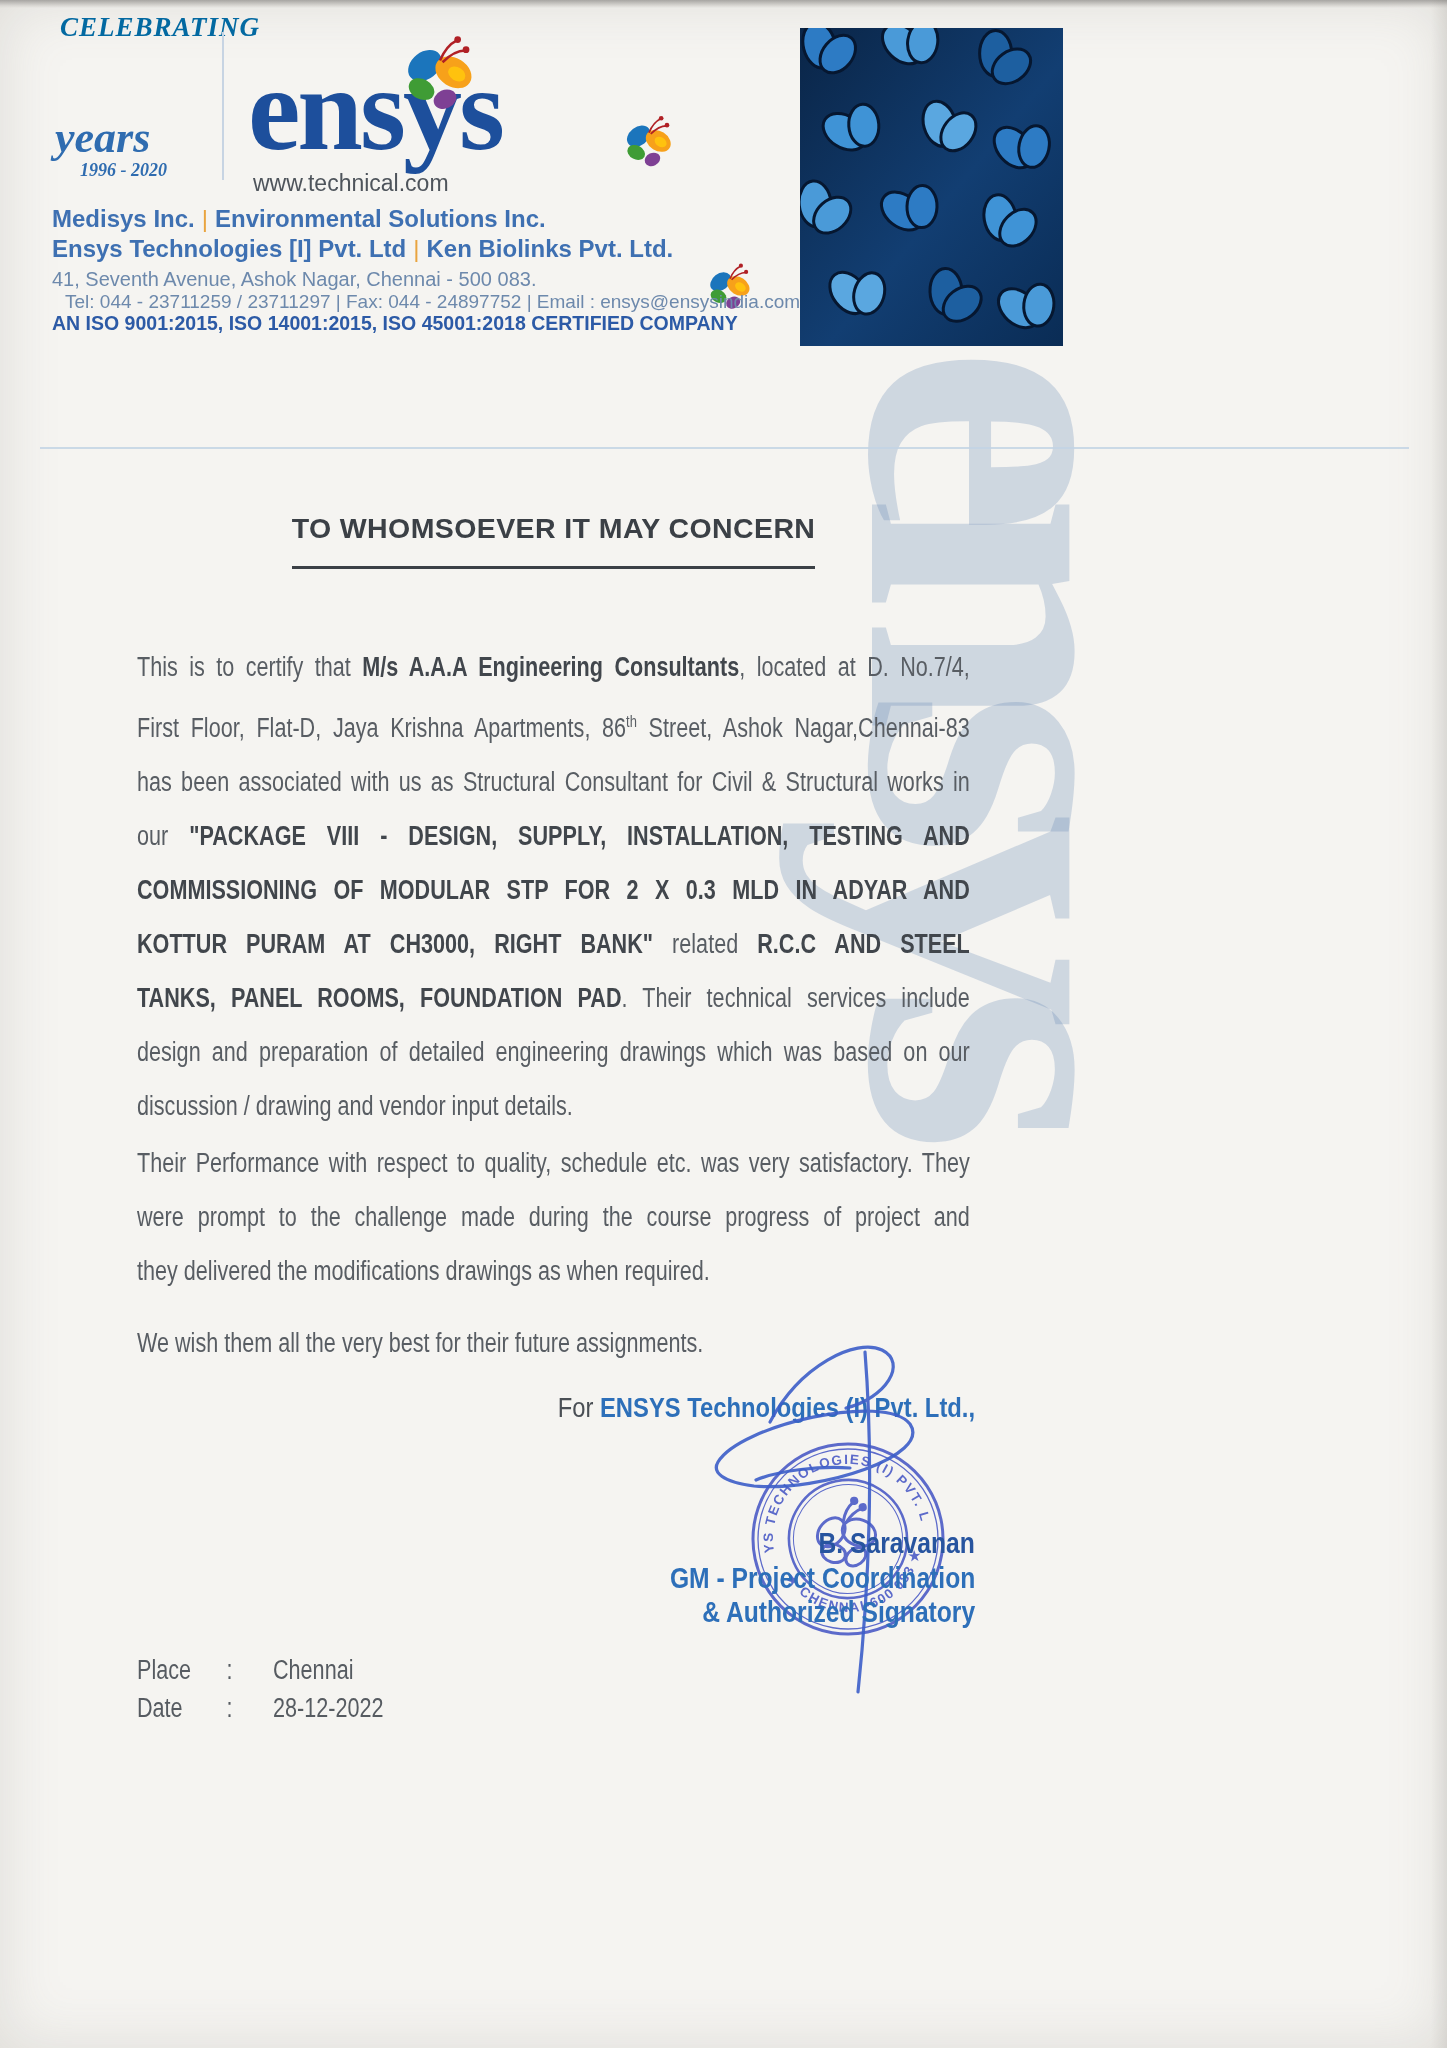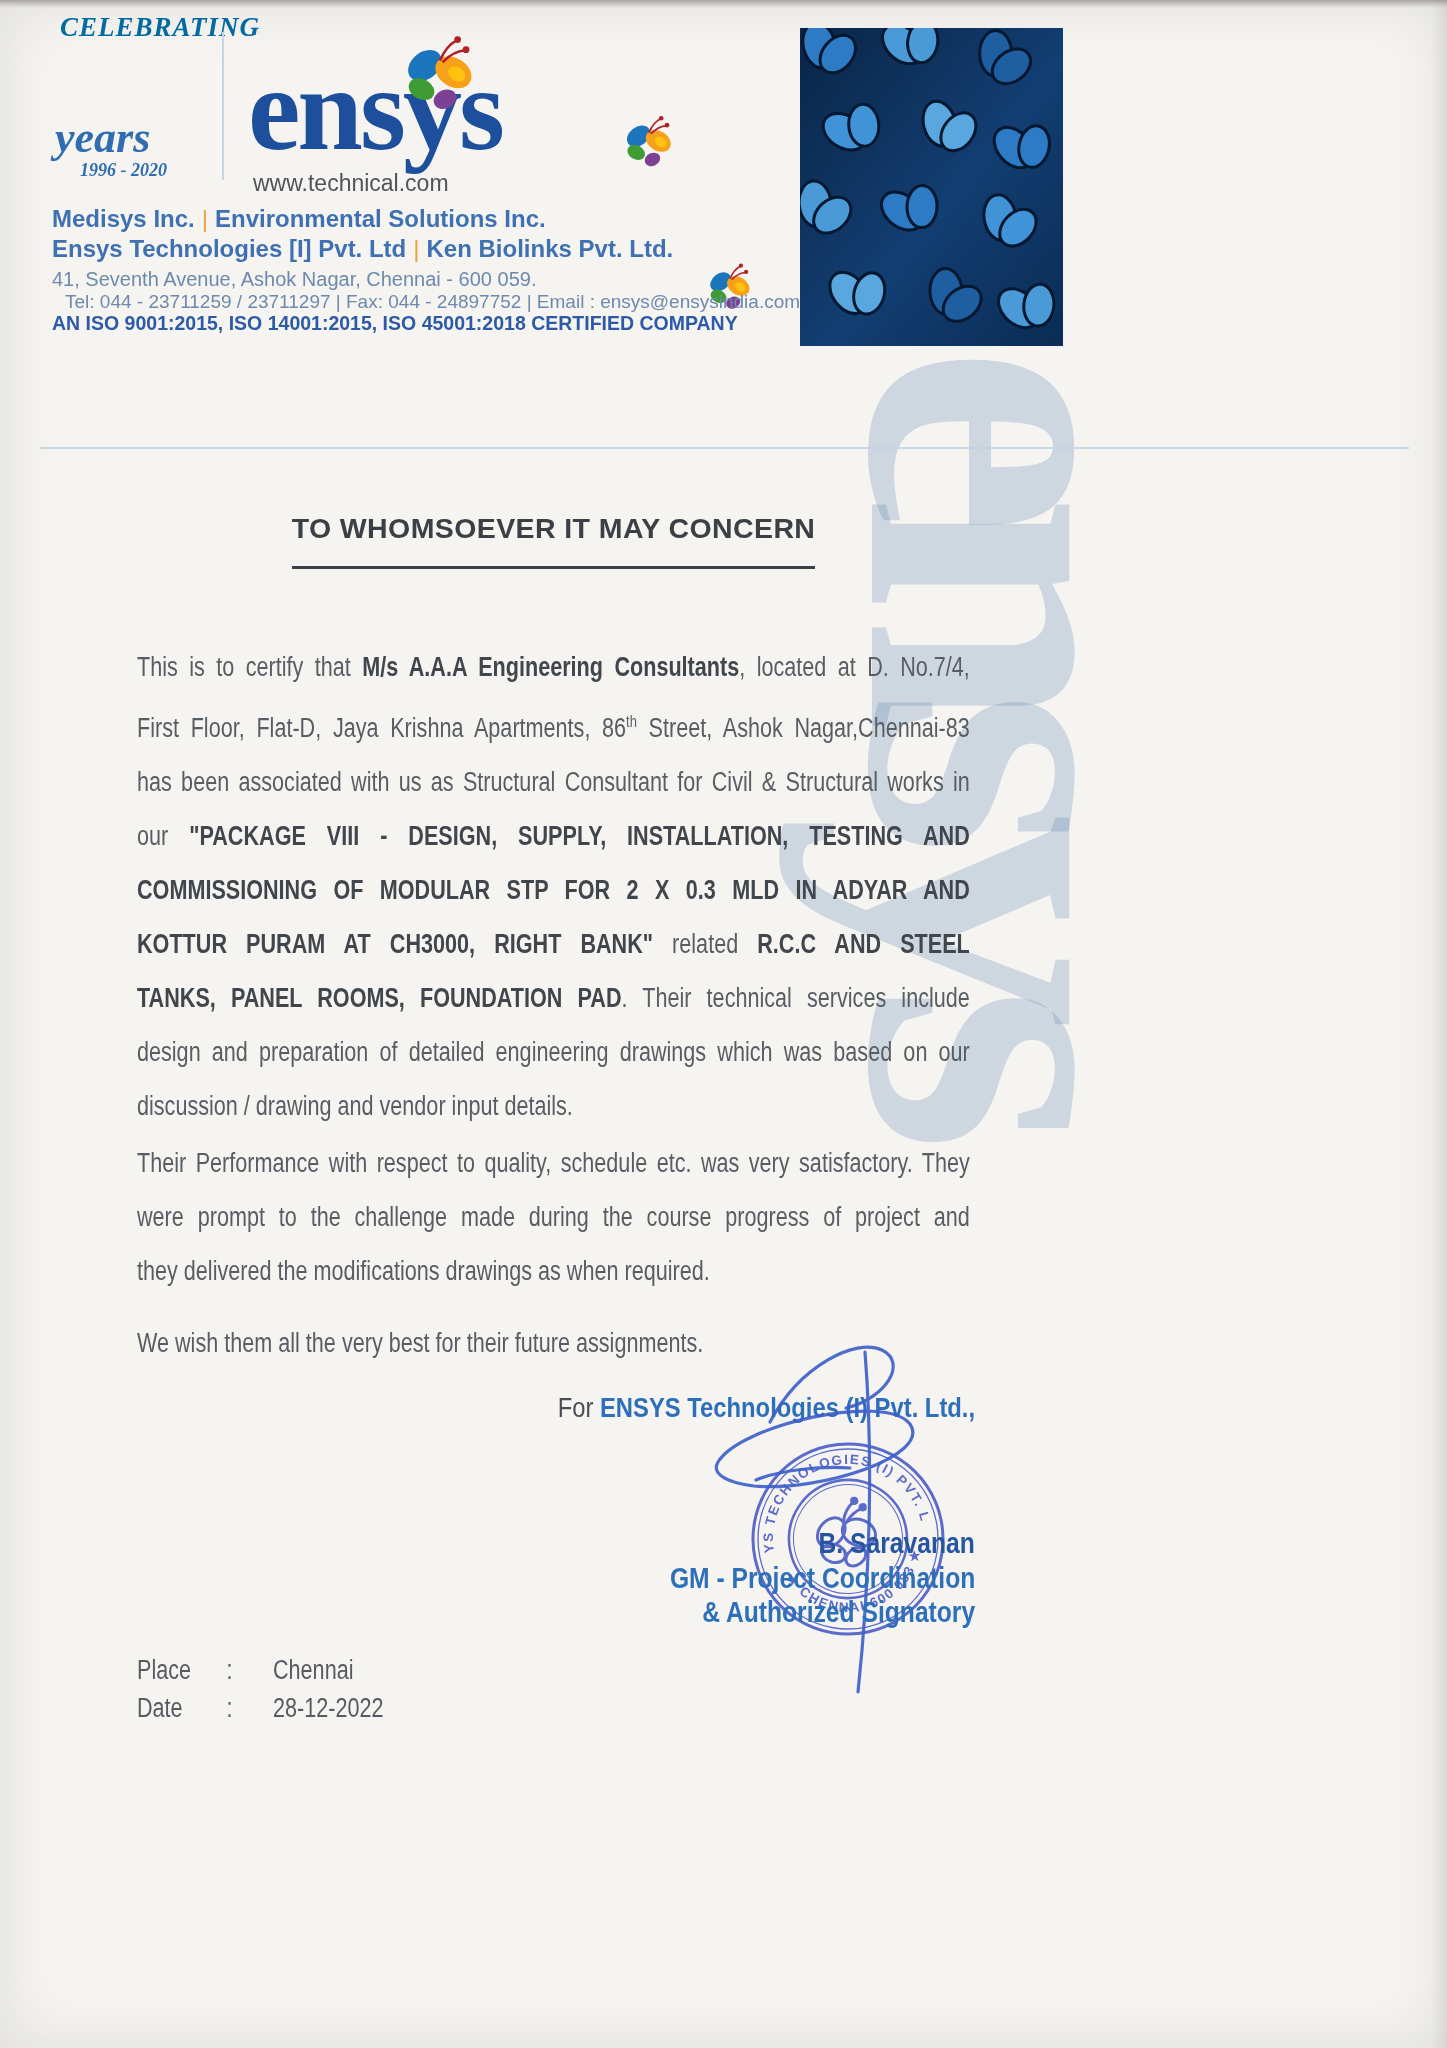--- a/index.html
+++ b/index.html
@@ -115,21 +115,21 @@
       <use href="#bf-sym"></use>
     </svg>
   <svg class="bf" style="left:704px;top:258px" width="52" height="58" viewBox="0 0 100 100">
       <use href="#bf-sym"></use>
     </svg>
 
   <div class="companies">
     <div><span>Medisys Inc.</span><span class="sep">|</span><span>Environmental Solutions Inc.</span></div>
     <div><span>Ensys Technologies [I] Pvt. Ltd</span><span class="sep">|</span><span>Ken Biolinks Pvt. Ltd.</span></div>
   </div>
-  <div class="addr">41, Seventh Avenue, Ashok Nagar, Chennai - 600 059.</div>
+  <div class="addr">41, Seventh Avenue, Ashok Nagar, Chennai - 500 083.</div>
   <div class="contact">Tel: 044 - 23711259 / 23711297 | Fax: 044 - 24897752 | Email : ensys@ensysindia.com</div>
   <div class="iso">AN ISO 9001:2015, ISO 14001:2015, ISO 45001:2018 CERTIFIED COMPANY</div>
 
   <svg class="photo" viewBox="0 0 263 318">
     <defs>
       <linearGradient id="gph" x1="0" y1="0" x2="1" y2="1">
         <stop offset="0" stop-color="#0a2547"></stop>
           <stop offset=".55" stop-color="#123e72"></stop>
           <stop offset="1" stop-color="#0a2c55"></stop>
       </linearGradient>

